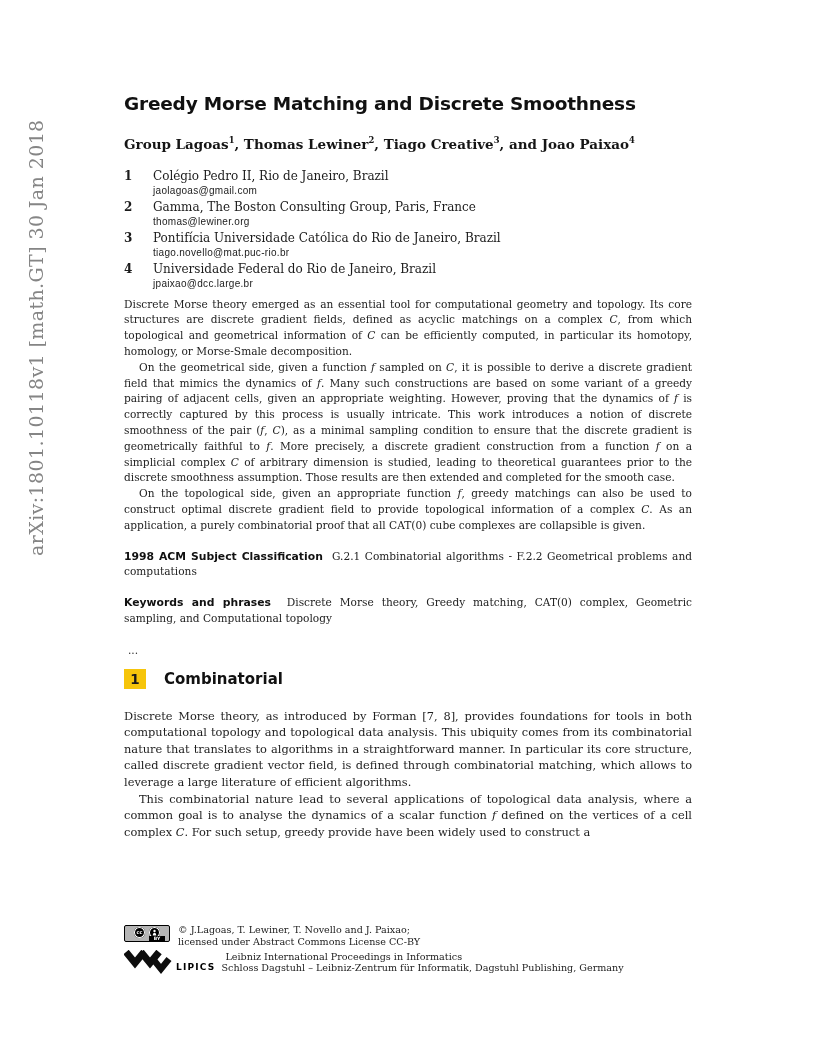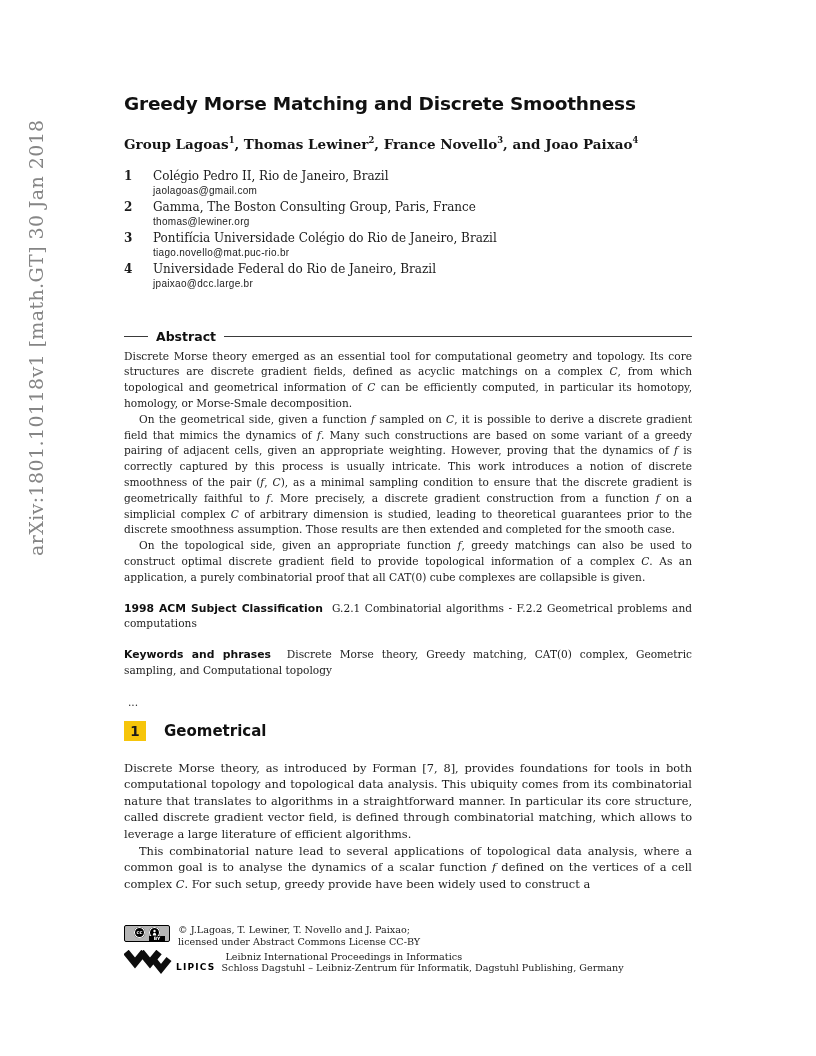--- a/index.html
+++ b/index.html
@@ -98,72 +98,67 @@
 <div class="page">
 
   <div class="arxiv-strip">
     <span>arXiv:1801.10118v1  [math.GT]  30 Jan 2018</span>
   </div>
 
   <div class="content">
 
     <h1 class="title">Greedy Morse Matching and Discrete Smoothness</h1>
 
-    <div class="authors"><span>Group Lagoas</span><sup>1</sup><span>, Thomas Lewiner</span><sup>2</sup><span>, France Novello</span><sup>3</sup><span>, and Joao Paixao</span><sup>4</sup></div>
+    <div class="authors"><span>Group Lagoas</span><sup>1</sup><span>, Thomas Lewiner</span><sup>2</sup><span>, Tiago Creative</span><sup>3</sup><span>, and Joao Paixao</span><sup>4</sup></div>
 
     <div class="affiliations">
         <div class="aff-row">
           <span class="aff-num">1</span>
           <div class="aff-body">
             <div class="aff-inst">Colégio Pedro II, Rio de Janeiro, Brazil</div>
             <div class="aff-email">jaolagoas@gmail.com</div>
           </div>
         </div>
         <div class="aff-row">
           <span class="aff-num">2</span>
           <div class="aff-body">
             <div class="aff-inst">Gamma, The Boston Consulting Group, Paris, France</div>
             <div class="aff-email">thomas@lewiner.org</div>
           </div>
         </div>
         <div class="aff-row">
           <span class="aff-num">3</span>
           <div class="aff-body">
-            <div class="aff-inst">Pontifícia Universidade Colégio do Rio de Janeiro, Brazil</div>
+            <div class="aff-inst">Pontifícia Universidade Católica do Rio de Janeiro, Brazil</div>
             <div class="aff-email">tiago.novello@mat.puc-rio.br</div>
           </div>
         </div>
         <div class="aff-row">
           <span class="aff-num">4</span>
           <div class="aff-body">
             <div class="aff-inst">Universidade Federal do Rio de Janeiro, Brazil</div>
             <div class="aff-email">jpaixao@dcc.large.br</div>
           </div>
         </div>
       </div>
 
-    <div class="abstract-head">
-      <span class="rule short"></span>
-      <span class="abstract-label">Abstract</span>
-      <span class="rule long"></span>
-    </div>
 
     <p class="abs-p first"><span>Discrete Morse theory emerged as an essential tool for computational geometry and topology. Its core structures are discrete gradient fields, defined as acyclic matchings on a complex </span><span class="mi">C</span><span>, from which topological and geometrical information of </span><span class="mi">C</span><span> can be efficiently computed, in particular its homotopy, homology, or Morse-Smale decomposition.</span></p>
     <p class="abs-p indent"><span>On the geometrical side, given a function </span><span class="mi">f</span><span> sampled on </span><span class="mi">C</span><span>, it is possible to derive a discrete gradient field that mimics the dynamics of </span><span class="mi">f</span><span>. Many such constructions are based on some variant of a greedy pairing of adjacent cells, given an appropriate weighting. However, proving that the dynamics of </span><span class="mi">f</span><span> is correctly captured by this process is usually intricate. This work introduces a notion of discrete smoothness of the pair (</span><span class="mi">f</span><span>, </span><span class="mi">C</span><span>), as a minimal sampling condition to ensure that the discrete gradient is geometrically faithful to </span><span class="mi">f</span><span>. More precisely, a discrete gradient construction from a function </span><span class="mi">f</span><span> on a simplicial complex </span><span class="mi">C</span><span> of arbitrary dimension is studied, leading to theoretical guarantees prior to the discrete smoothness assumption. Those results are then extended and completed for the smooth case.</span></p>
     <p class="abs-p indent"><span>On the topological side, given an appropriate function </span><span class="mi">f</span><span>, greedy matchings can also be used to construct optimal discrete gradient field to provide topological information of a complex </span><span class="mi">C</span><span>. As an application, a purely combinatorial proof that all CAT(0) cube complexes are collapsible is given.</span></p>
 
     <p class="meta-p"><span class="meta-label">1998 ACM Subject Classification</span>&nbsp; <span>G.2.1 Combinatorial algorithms - F.2.2 Geometrical problems and computations</span></p>
 
     <p class="meta-p"><span class="meta-label">Keywords and phrases</span>&nbsp; <span>Discrete Morse theory, Greedy matching, CAT(0) complex, Geometric sampling, and Computational topology</span></p>
 
     <div class="ellipsis-line">...</div>
 
     <div class="section-head">
       <span class="sec-num" style="background: rgb(246, 197, 11);">1</span>
-      <span class="sec-title">Geometrical</span>
+      <span class="sec-title">Combinatorial</span>
     </div>
 
     <p class="body-p first"><span>Discrete Morse theory, as introduced by Forman [7, 8], provides foundations for tools in both computational topology and topological data analysis. This ubiquity comes from its combinatorial nature that translates to algorithms in a straightforward manner. In particular its core structure, called discrete gradient vector field, is defined through combinatorial matching, which allows to leverage a large literature of efficient algorithms.</span></p>
     <p class="body-p indent"><span>This combinatorial nature lead to several applications of topological data analysis, where a common goal is to analyse the dynamics of a scalar function </span><span class="mi">f</span><span> defined on the vertices of a cell complex </span><span class="mi">C</span><span>. For such setup, greedy provide have been widely used to construct a</span></p>
 
   </div>
 
   <div class="footer">
     <div class="foot-row">
       <span class="cc-badge">

